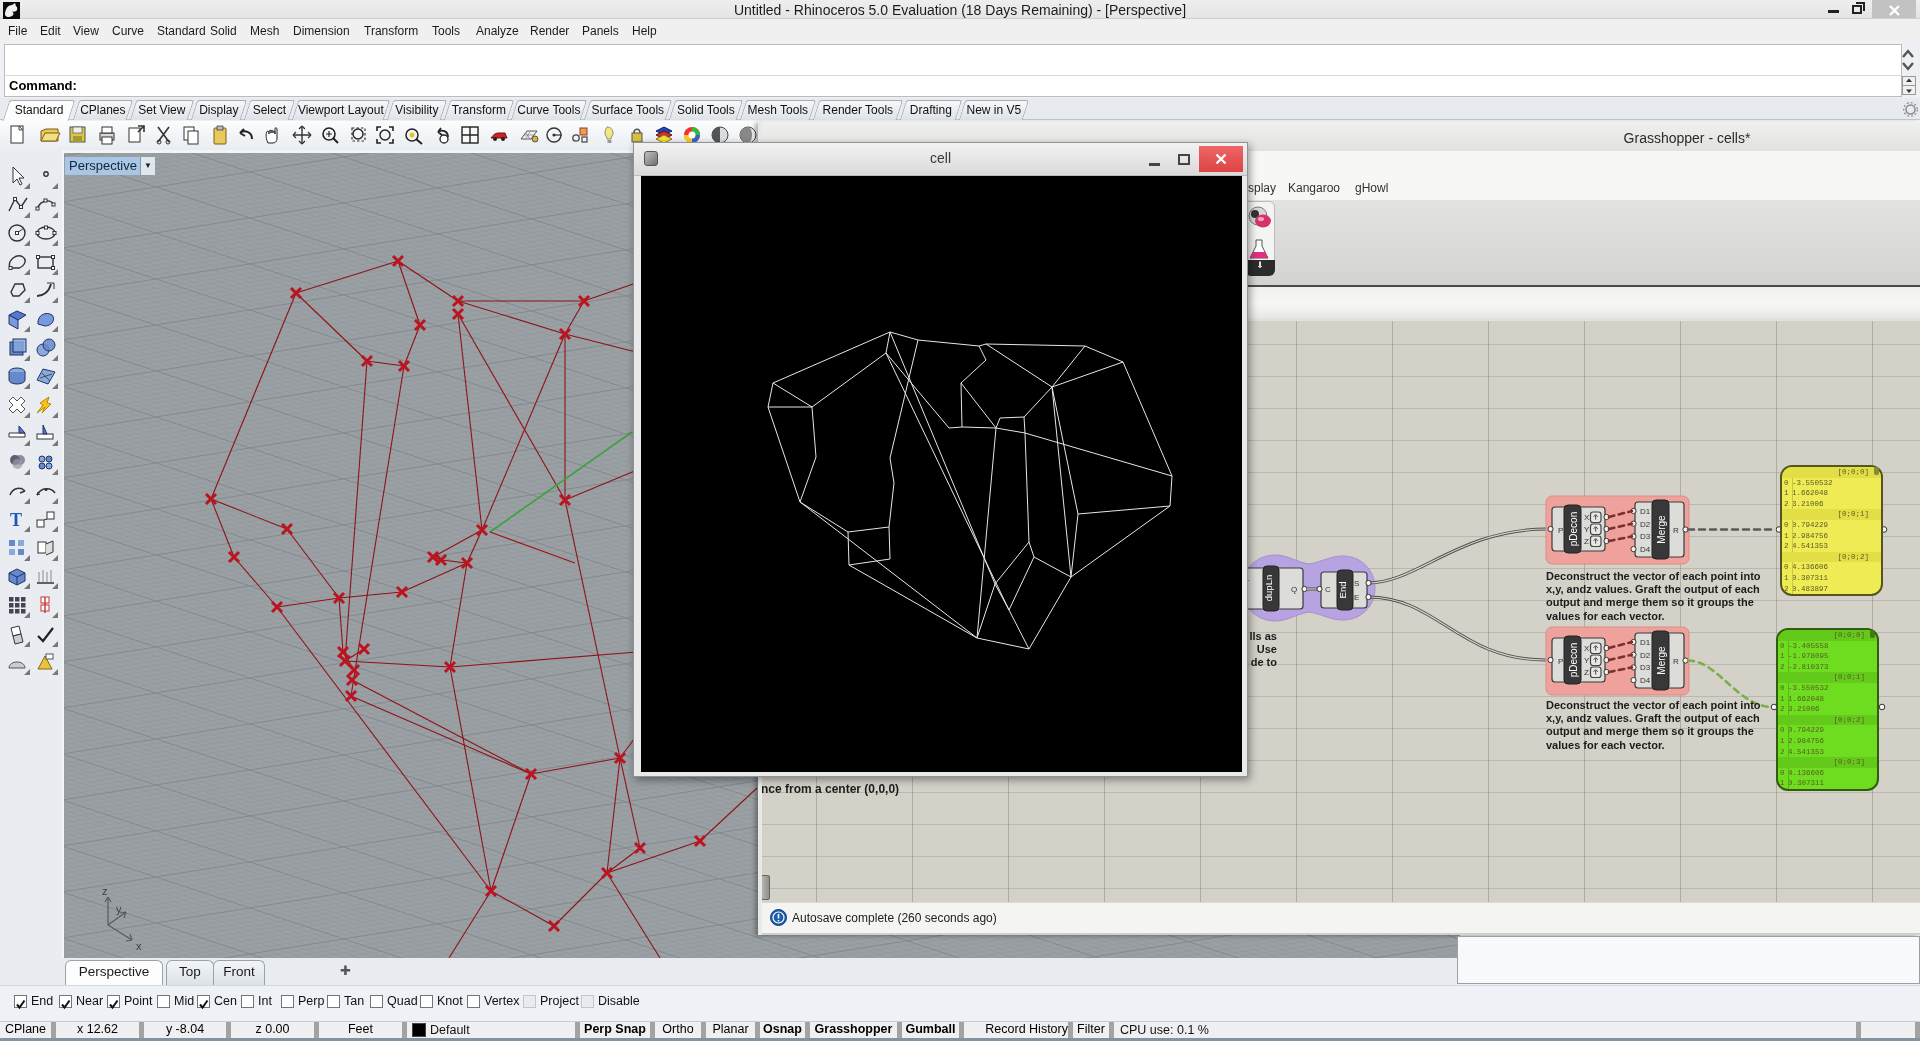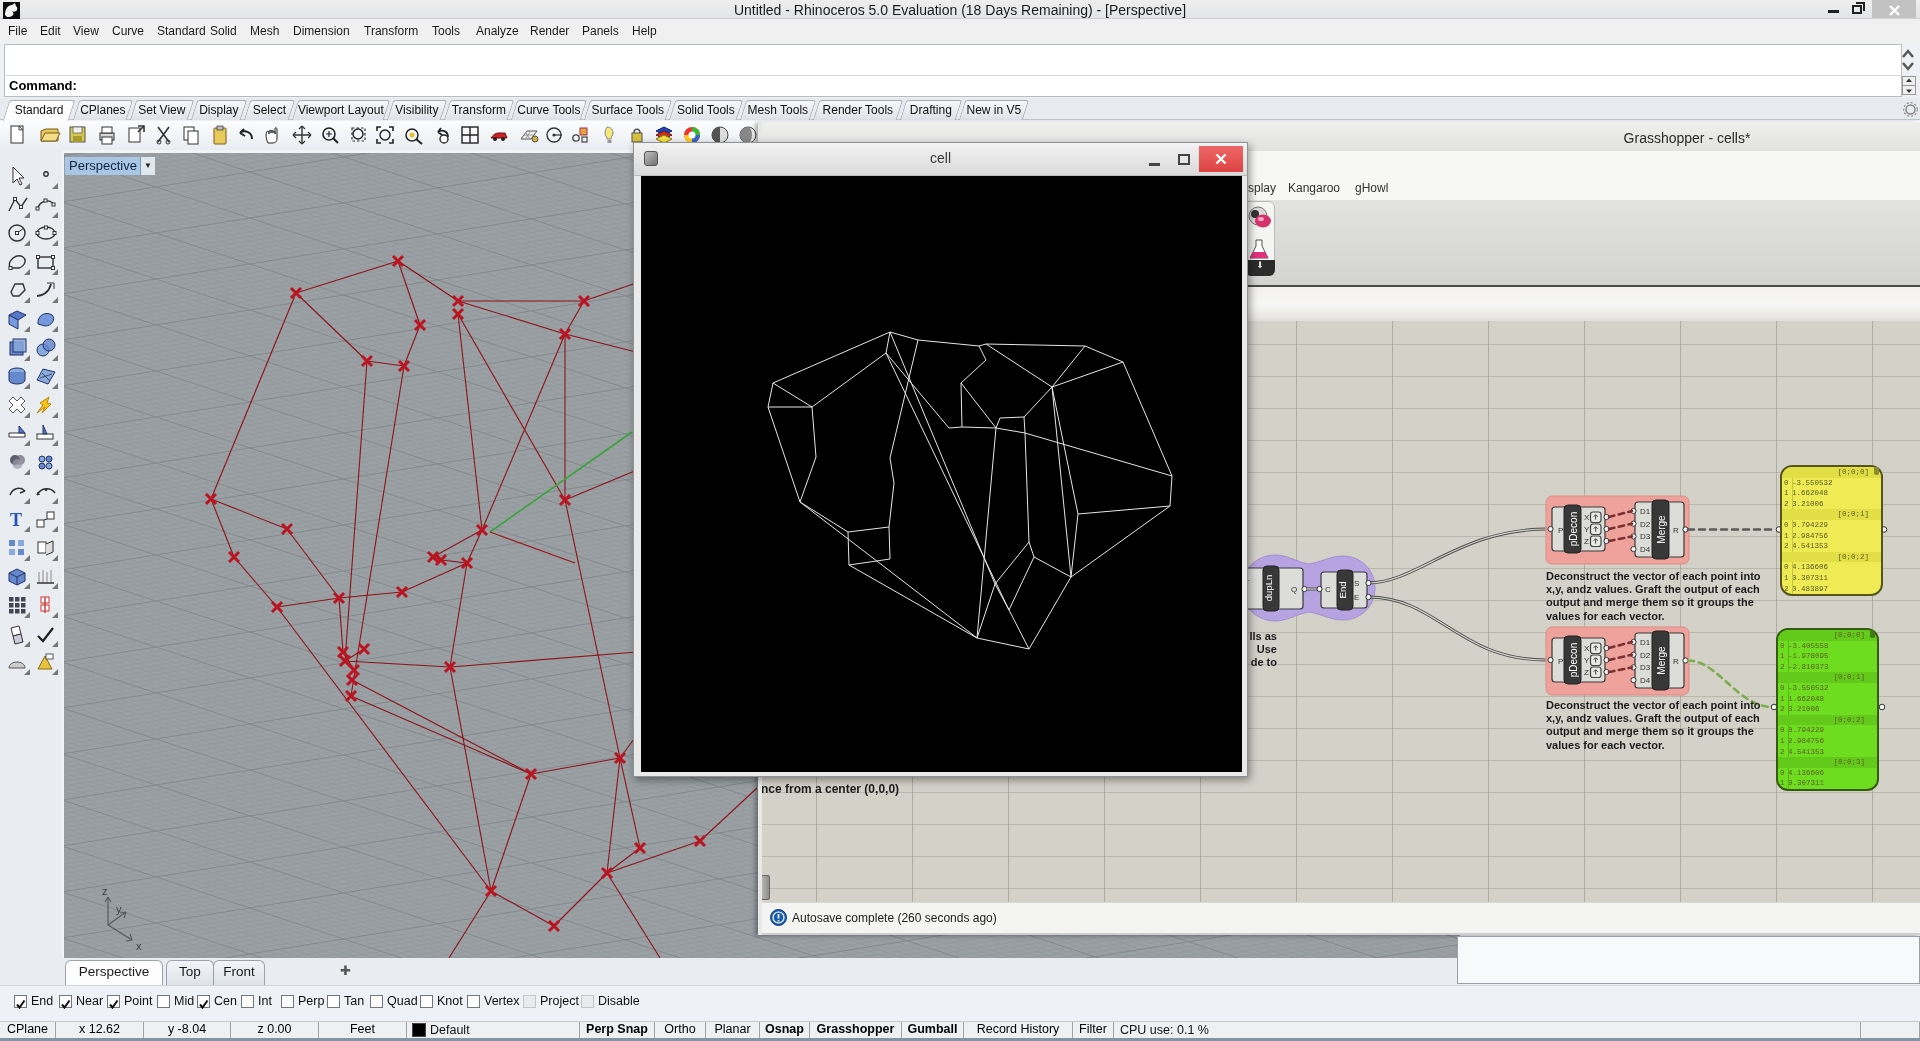--- a/index.html
+++ b/index.html
@@ -40,21 +40,21 @@
   #cellcontent { left:7px; top:33px; width:601px; height:596px; background:#000; }
   #whitepanel { left:1457px; top:936px; width:463px; height:48px; background:#f7f9fa; border:1px solid #9aa0a5; }
   #vptabs { left:0; top:958px; width:1457px; height:27px; background:#e9edf2; }
   .vtab { position:absolute; top:2px; height:25px; font-size:13.5px; color:#1a1a1a; background:linear-gradient(#f2f5f8,#dde2e8); border:1px solid #9aa2ab; border-bottom:none; border-radius:6px 6px 0 0; text-align:center; padding-top:3px; }
   .vtab.active { background:#fdfdfd; }
   #osnap { left:0; top:985px; width:1920px; height:36px; background:#eef1f5; border-top:1px solid #d4d7db; font-size:12.5px; color:#111; }
   .cb { position:absolute; top:995px; width:13px; height:13px; background:#fff; border:1px solid #70767e; }
   .cb.gray { background:#e9ebee; border-color:#c3c7cc; }
   .cblabel { position:absolute; top:994px; font-size:12.5px; color:#111; }
   #statusbar { left:0; top:1021px; width:1920px; height:17px; background:#eef0f2; border-top:1px solid #c6c9cd; font-size:12.5px; color:#111; }
-  .scell { position:absolute; top:1022px; height:16px; border-right:1px solid #a3a3a3; text-align:center; padding-top:0px; font-size:12.5px; }
+  .scell { position:absolute; top:1022px; height:16px; border-right:5px solid #a3a3a3; text-align:center; padding-top:0px; font-size:12.5px; }
   #statusbottom { left:0; top:1038px; width:1920px; height:3px; background:#8493a2; }
 </style></head>
 <body>
 <div id="root">
 
 <div id="titlebar" class="abs"></div>
 <div id="titletext" class="abs">Untitled - Rhinoceros 5.0 Evaluation (18 Days Remaining) - [Perspective]</div>
 <div class="abs" style="left:3px;top:2px;width:17px;height:17px;background:#0a0a0a;"><svg width="17" height="17">
         <path d="M2 13 C2 7 5 3 9 3 C13 3 15 5 14 8 C13 10 10 10 9 9 C11 11 11 13 9 14 C6 16 3 15 2 13 Z" fill="#f2f2f2"></path>
         <path d="M9 3 L12 1 L13 4 Z" fill="#f2f2f2"></path>
@@ -1524,20 +1524,20 @@
     <div class="scell abs" style="left:144px;width:87px;">y -8.04</div>
     <div class="scell abs" style="left:231px;width:88px;">z 0.00</div>
     <div class="scell abs" style="left:319px;width:88px;">Feet</div>
     <div class="scell abs" style="left:407px;width:173px;"></div>
     <div class="scell abs" style="left:580px;width:75px;font-weight:bold;">Perp Snap</div>
     <div class="scell abs" style="left:655px;width:51px;">Ortho</div>
     <div class="scell abs" style="left:706px;width:54px;">Planar</div>
     <div class="scell abs" style="left:760px;width:50px;font-weight:bold;">Osnap</div>
     <div class="scell abs" style="left:810px;width:92px;font-weight:bold;">Grasshopper</div>
     <div class="scell abs" style="left:902px;width:62px;font-weight:bold;">Gumball</div>
-    <div class="scell abs" style="left:964px;width:109px;">Record History</div>
+    <div class="scell abs" style="left:964px;width:109px;text-align:right;">Record History</div>
     <div class="scell abs" style="left:1073px;width:41px;">Filter</div>
     <div class="scell abs" style="left:1114px;width:747px;"></div>
     <div class="scell abs" style="left:1861px;width:59px;"></div>
     <div class="abs" style="left:412px;top:1023px;width:14px;height:14px;background:#000;border:1px solid #444;"></div>
     <div class="abs" style="left:430px;top:1023px;font-size:12.5px;color:#111;">Default</div>
     <div class="abs" style="left:1120px;top:1023px;font-size:12.5px;color:#111;">CPU use: 0.1 %</div>
 <div id="statusbottom" class="abs"></div>
 </div>
 </body></html>

